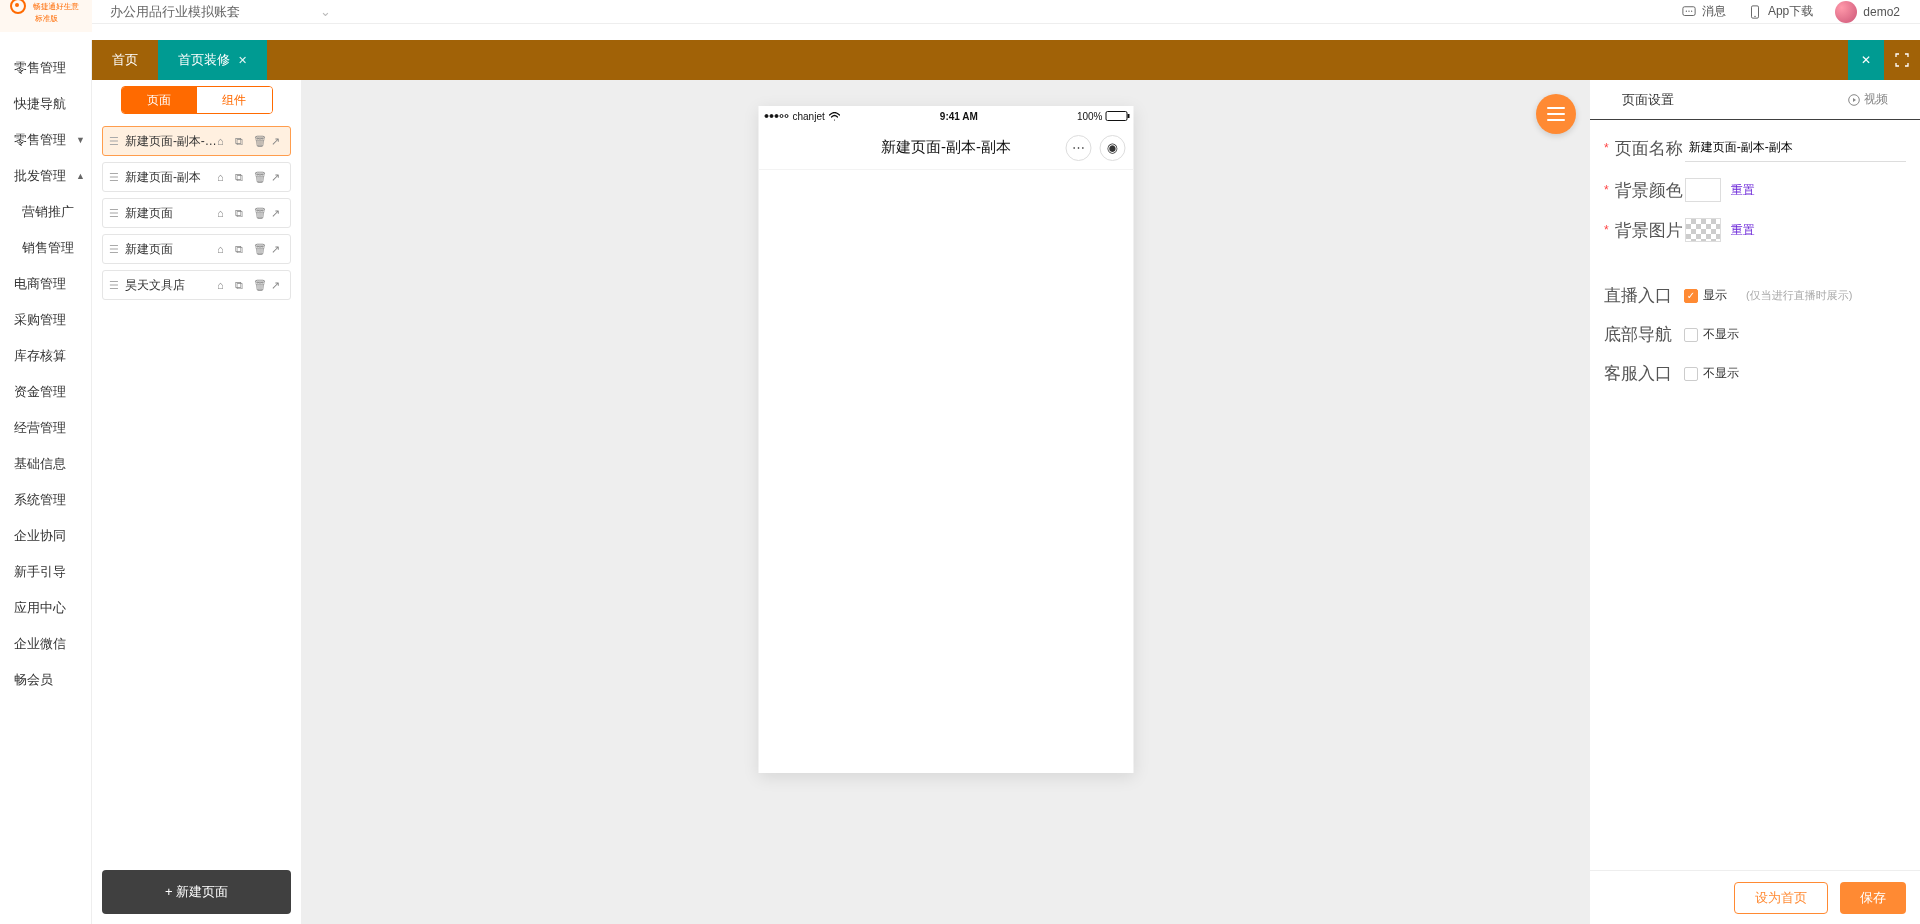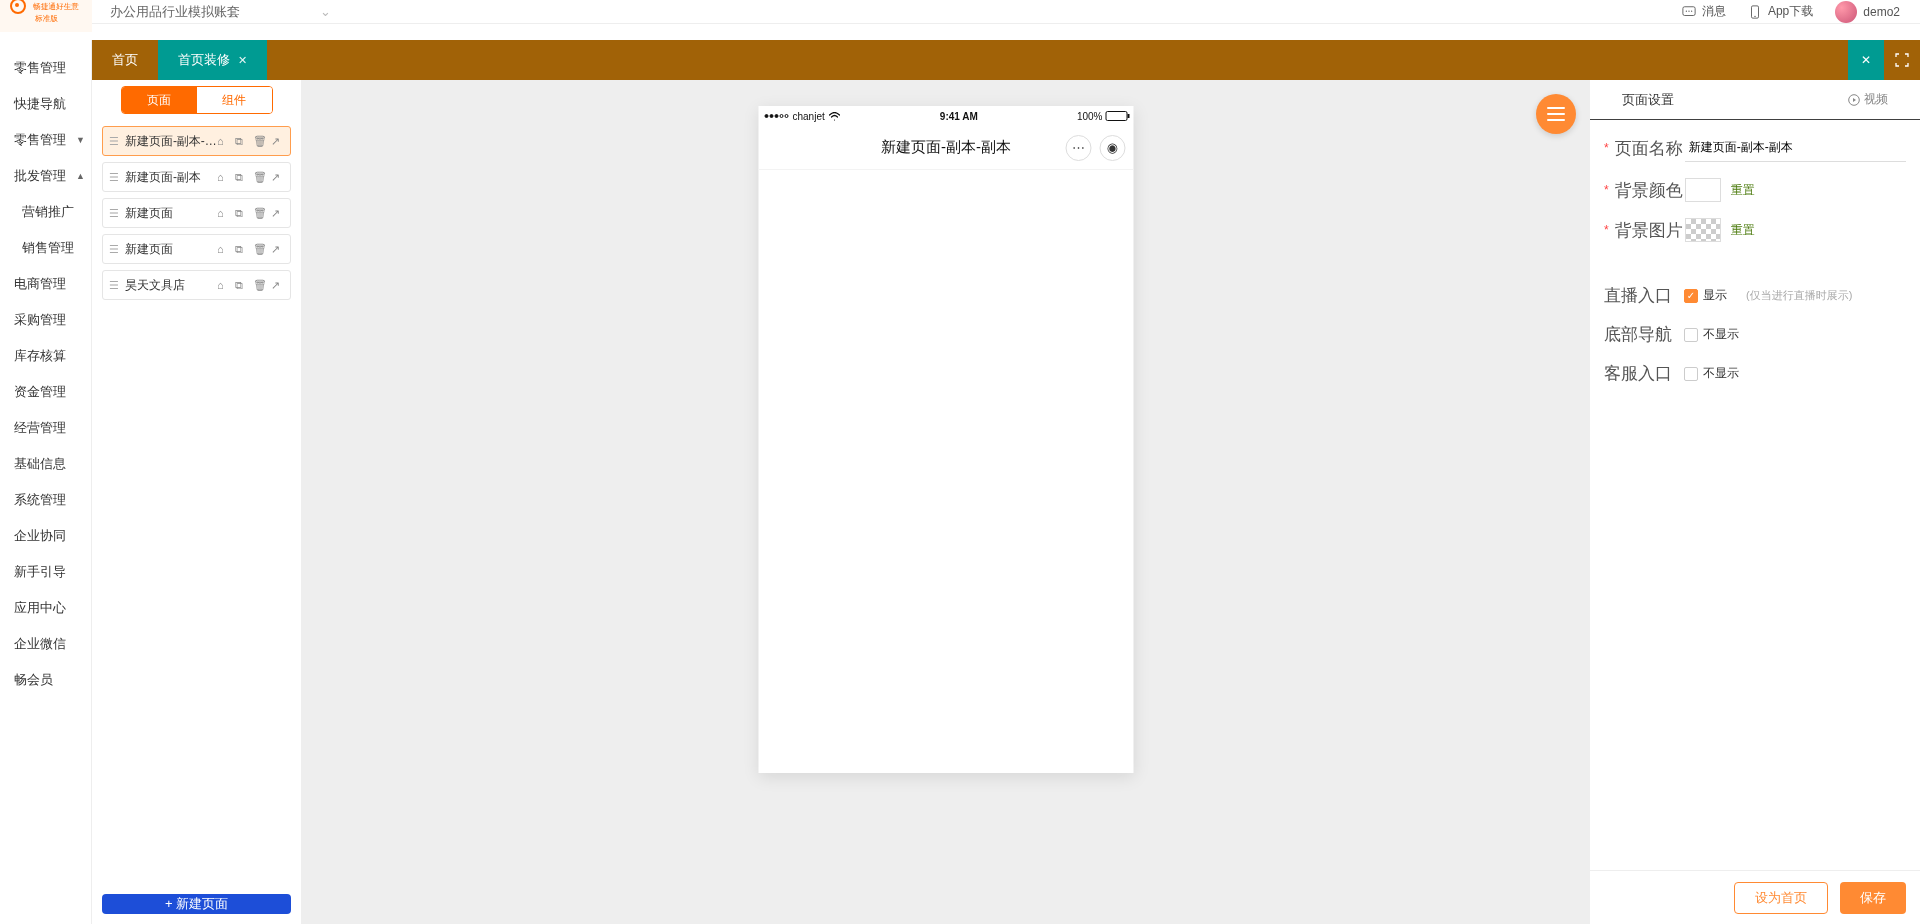--- a/index.html
+++ b/index.html
@@ -35,21 +35,21 @@
     .seg-btn.on{background:#ff6a00;color:#fff;}
     .seg-btn.off{color:#ff6a00;background:#fff;}
     .pages{padding:6px 10px;flex:1;overflow:auto;}
     .page-row{height:30px;border:1px solid #e5e5e5;border-radius:3px;margin-bottom:6px;display:flex;align-items:center;padding:0 6px;background:#fff;cursor:pointer;}
     .page-row.sel{background:#fff0e0;border-color:#ff9d4d;}
     .page-row .drag{color:#aaa;margin-right:6px;font-size:11px;}
     .page-row .name{flex:1;font-size:12px;overflow:hidden;text-overflow:ellipsis;white-space:nowrap;}
     .page-row .acts{display:flex;gap:5px;color:#888;}
     .page-row .acts span{width:13px;height:13px;display:inline-block;cursor:pointer;font-size:11px;}
     .add-page-bar{padding:10px;}
-    .add-page{height:20px;background:#1d4ed8;color:#fff;border-radius:4px;display:flex;align-items:center;justify-content:center;font-size:13px;cursor:pointer;}
+    .add-page{height:44px;background:#404040;color:#fff;border-radius:4px;display:flex;align-items:center;justify-content:center;font-size:13px;cursor:pointer;}
     .canvas{flex:1;background:#eee;position:relative;}
     .fab{position:absolute;top:14px;right:14px;width:40px;height:40px;border-radius:50%;background:#ff8a33;display:flex;align-items:center;justify-content:center;color:#fff;cursor:pointer;box-shadow:0 2px 6px rgba(0,0,0,.15);}
     .phone{position:absolute;top:26px;left:50%;transform:translateX(-50%);width:375px;height:667px;background:#fff;box-shadow:0 4px 16px rgba(0,0,0,.1);}
     .status-bar{height:20px;display:flex;align-items:center;padding:7px 6px;font-size:10px;color:#111;}
     .dots{display:flex;gap:1px;margin-right:4px;}
     .dot{width:4px;height:4px;border-radius:50%;border:1px solid #111;}
     .dot.fill{background:#111;}
     .sb-mid{flex:1;text-align:center;font-weight:600;}
     .sb-right{display:flex;align-items:center;gap:3px;}
     .batt{width:22px;height:10px;border:1px solid #111;border-radius:2px;position:relative;}
@@ -63,21 +63,21 @@
     .rp-head{height:40px;display:flex;align-items:center;padding:0 32px;border-bottom:1px solid #404040;}
     .rp-title{font-size:13px;}
     .rp-vid{margin-left:auto;font-size:12px;color:#888;display:flex;align-items:center;gap:4px;cursor:pointer;}
     .form{padding:14px;flex:1;}
     .frow{display:flex;align-items:center;margin-bottom:16px;}
     .flabel{width:70px;font-size:17px;color:#555;}
     .req{color:#f44;margin-right:6px;}
     .finput{flex:1;height:28px;border:none;border-bottom:1px solid #ddd;font-size:12px;padding:0 4px;outline:none;}
     .swatch{width:36px;height:24px;border:1px solid #ddd;background:#fff;margin-right:10px;}
     .swatch.trans{background-image:linear-gradient(45deg,#ccc 25%,transparent 25%),linear-gradient(-45deg,#ccc 25%,transparent 25%),linear-gradient(45deg,transparent 75%,#ccc 75%),linear-gradient(-45deg,transparent 75%,#ccc 75%);background-size:10px 10px;background-position:0 0,0 5px,5px -5px,-5px 0;}
-    .reset{font-size:12px;color:#4d7c0f;cursor:pointer;}
+    .reset{font-size:12px;color:#6d28d9;cursor:pointer;}
     .chk{display:flex;align-items:center;gap:5px;font-size:12px;}
     .chk-box{width:14px;height:14px;border:1px solid #ccc;border-radius:2px;display:inline-flex;align-items:center;justify-content:center;}
     .chk-box.on{background:#ff8a33;border-color:#ff8a33;color:#fff;font-size:10px;}
     .hint{font-size:11px;color:#aaa;margin-left:14px;}
     .rp-foot{height:54px;border-top:1px solid #eee;display:flex;align-items:center;justify-content:flex-end;padding:0 14px;gap:12px;}
     .btn{height:32px;padding:0 20px;border-radius:4px;font-size:13px;display:flex;align-items:center;cursor:pointer;}
     .btn.ghost{border:1px solid #ff8a33;color:#ff8a33;background:#fff;}
     .btn.prim{background:#ff8a33;color:#fff;}
     svg{display:block;}
   </style>

